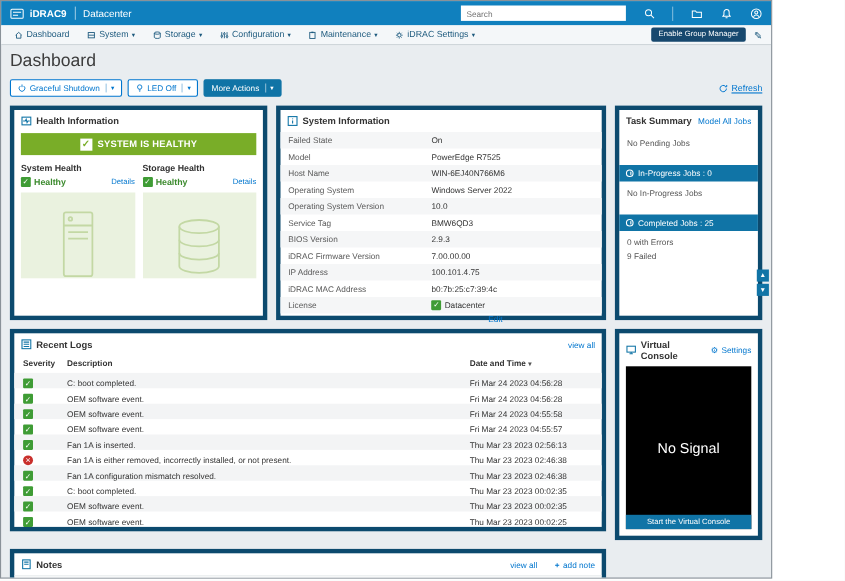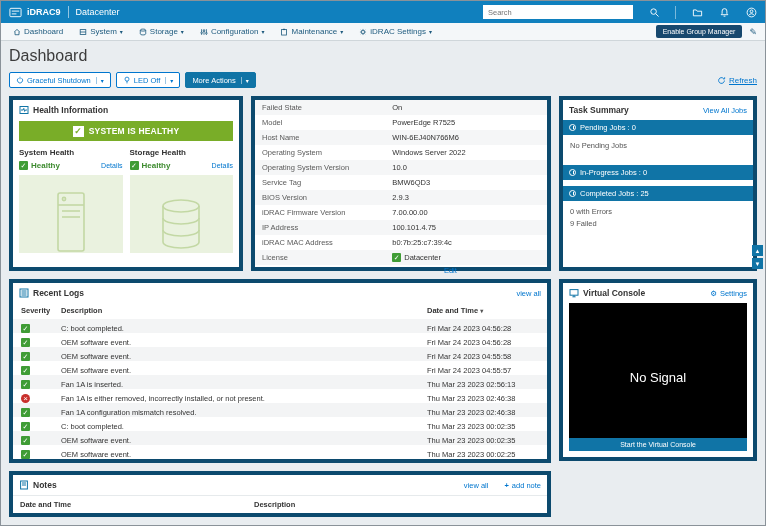--- a/index.html
+++ b/index.html
@@ -1,18 +1,18 @@
 <!DOCTYPE html>
 <html><head>
 <meta charset="utf-8">
 <style>
   * { box-sizing: border-box; margin: 0; padding: 0; }
   html,body { width:768px; height:528px; overflow:hidden; }
   body { font-family:"Liberation Sans", sans-serif; background:#fff; }
-  .page { width:766px; height:526px; border:1px solid #8a9299; background:#e9edf0; position:relative; overflow:hidden; }
+  .page { width:702px; height:526px; border:1px solid #8a9299; background:#e9edf0; position:relative; overflow:hidden; }
 
   
   .topbar { height:22px; background:#1080be; display:flex; align-items:center; color:#fff; padding:0 8px; gap:5px; }
   .logo-svg { width:13px; height:13px; display:block; }
   .brand { font-size:9px; font-weight:bold; }
   .brand-sep { width:1px; height:12px; background:rgba(255,255,255,.55); margin:0 2px; }
   .product { font-size:9px; }
   .topbar-right { margin-left:auto; display:flex; align-items:center; gap:15px; }
   .search-input { width:150px; height:14px; border:none; font-size:7.5px; padding:0 5px; font-family:"Liberation Sans",sans-serif; color:#333; }
   .tb-icon { width:12px; height:12px; display:flex; align-items:center; justify-content:center; cursor:pointer; }
@@ -283,20 +283,28 @@
                   <ellipse cx="23" cy="9" rx="18" ry="6"></ellipse>
                   <path d="M5 9 V45 a18 6 0 0 0 36 0 V9"></path>
                   <path d="M5 21 a18 6 0 0 0 36 0 M5 33 a18 6 0 0 0 36 0"></path>
                 </svg>
             </div>
           </div>
         </div>
       </div>
 
       <div class="panel">
+        <div class="panel-head">
+          <svg viewBox="0 0 10 10" stroke="#1074a6">
+              <rect x="1" y="1" width="8" height="8" fill="none"></rect>
+              <line x1="5" y1="2.8" x2="5" y2="3.5"></line>
+              <line x1="5" y1="4.5" x2="5" y2="7.2"></line>
+            </svg>
+          <span>System Information</span>
+        </div>
         <div class="si-rows">
           <div class="si-row">
               <div class="si-label">Failed State</div>
               <div class="si-value">On</div>
             </div>
           <div class="si-row">
               <div class="si-label">Model</div>
               <div class="si-value">PowerEdge R7525</div>
             </div>
           <div class="si-row">
@@ -338,35 +346,34 @@
               <span>Datacenter</span>
               <span class="link">Edit</span>
             </div>
           </div>
         </div>
       </div>
 
       <div class="panel">
         <div class="panel-head">
           <span>Task Summary</span>
-          <span class="head-link">View All Jobs</span>
+          <span class="head-link">Model All Jobs</span>
         </div>
         <div class="task-section">
-          <div class="task-head">
-            <span class="clock-ic"></span>
-            <span>Pending Jobs : 0</span>
-          </div>
           <div class="task-body">
             <div>No Pending Jobs</div>
           </div>
         </div>
         <div class="task-section">
           <div class="task-head">
             <span class="clock-ic"></span>
             <span>In-Progress Jobs : 0</span>
+          </div>
+          <div class="task-body">
+            <div>No In-Progress Jobs</div>
           </div>
         </div>
         <div class="task-section">
           <div class="task-head">
             <span class="clock-ic"></span>
             <span>Completed Jobs : 25</span>
           </div>
           <div class="task-body">
             <div>0 with Errors</div>
             <div>9 Failed</div>

